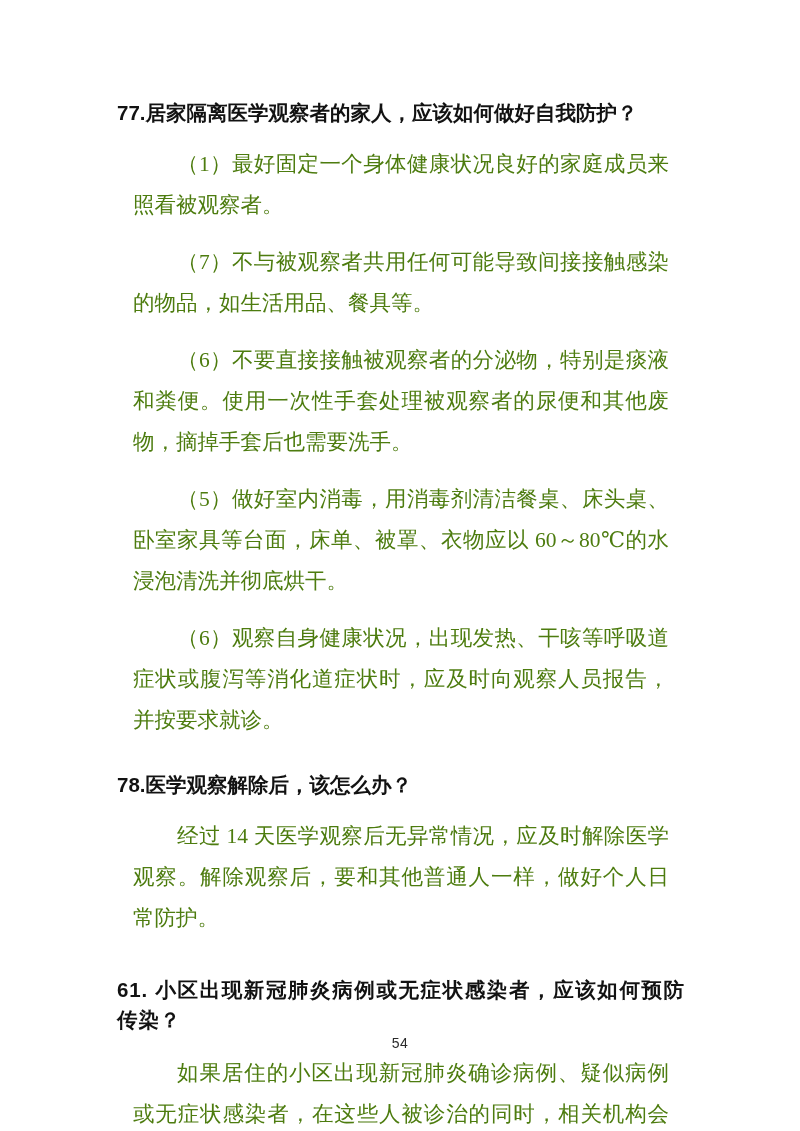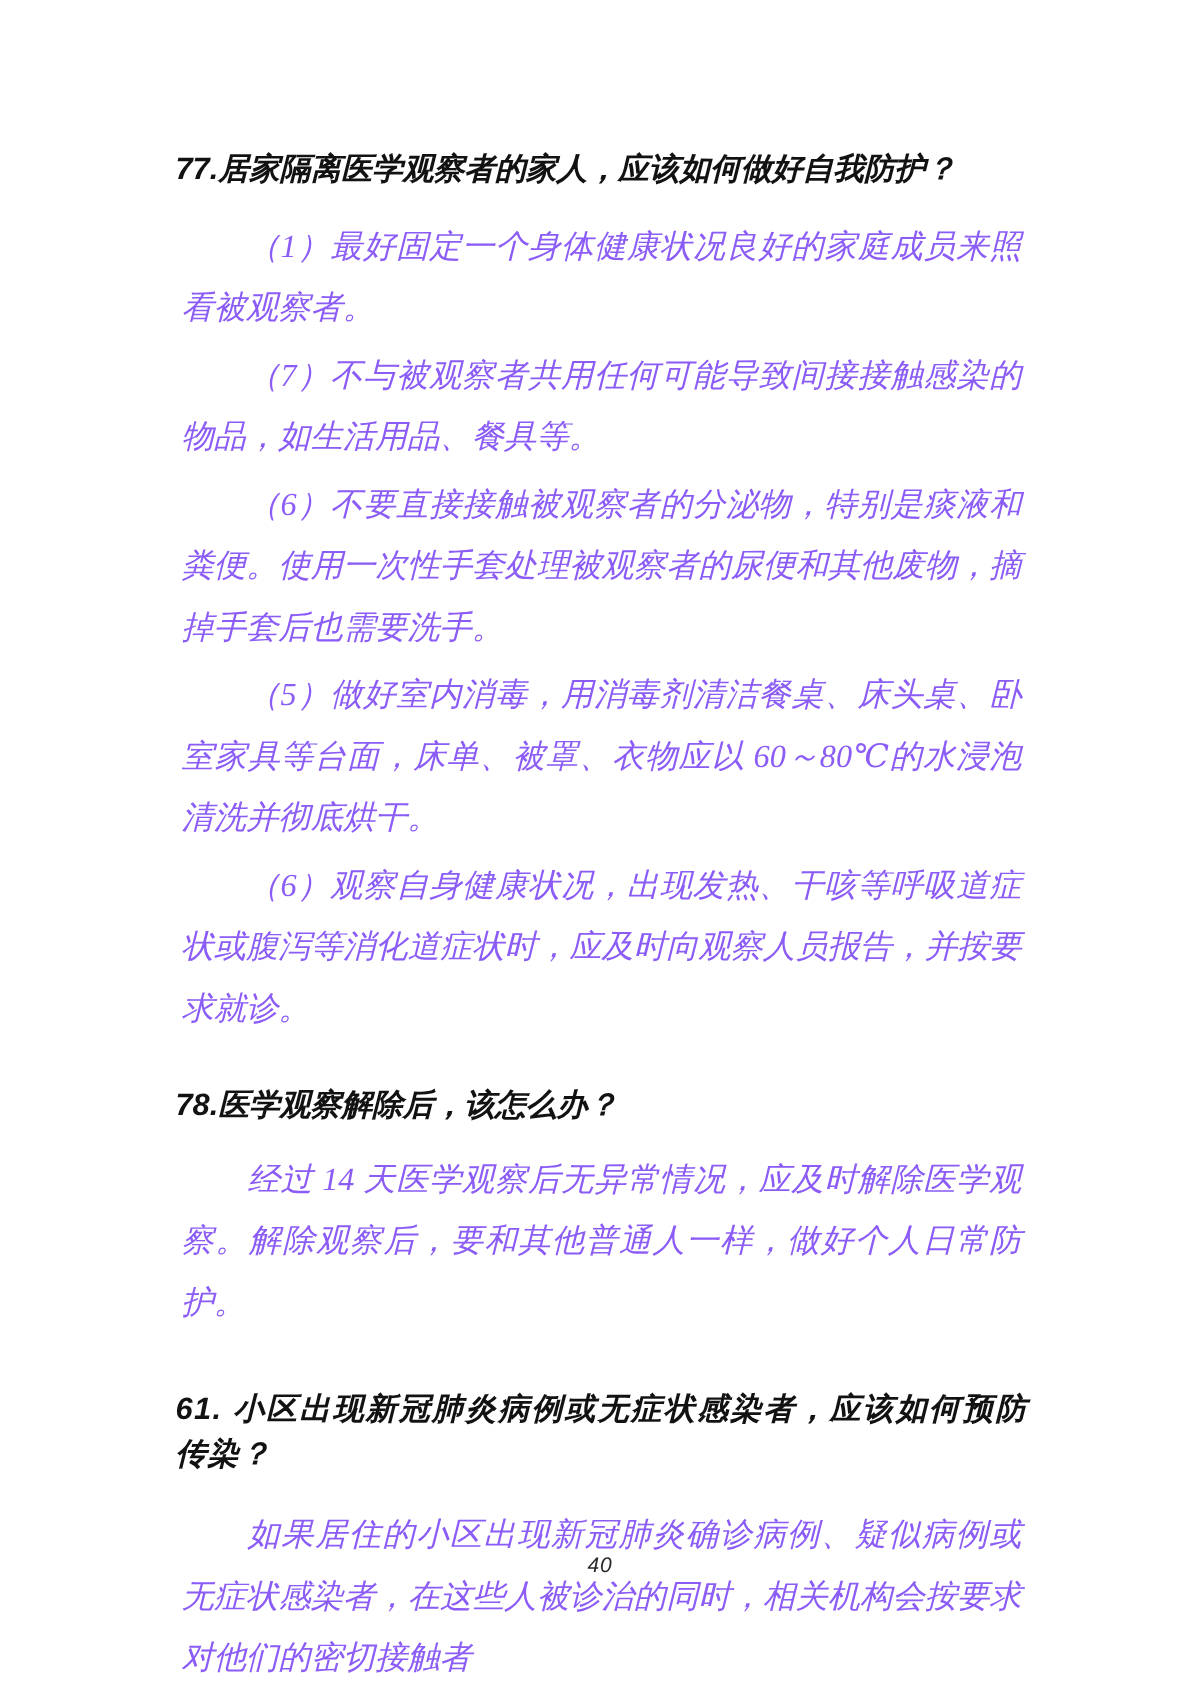--- a/index.html
+++ b/index.html
@@ -13,21 +13,20 @@
     font-family: "Liberation Serif", "DejaVu Serif", serif;
     color: #1a1a1a;
     overflow: hidden;
   }
   .page {
     position: relative;
     width: 636px;
     height: 1131px;
     box-sizing: border-box;
     padding: 0;
-    font-style: italic;
   }
   .content {
     position: absolute;
     left: 117px;
     top: 98px;
     width: 568px;
   }
   
   .heading {
     font-family: "Liberation Sans", "DejaVu Sans", sans-serif;
@@ -48,25 +47,25 @@
   }
   .heading-3 {
     margin-top: 36px;
     margin-bottom: 18px;
     letter-spacing: 0.9px;
   }
   
   .para {
     font-size: 21.5px;
     line-height: 41px;
-    margin: 4px;
+    margin: 16px;
     text-align: justify;
     text-justify: inter-character;
     text-indent: 2.05em;
-    color: #8b5cf6;
+    color: #4d7c0f;
     word-break: break-all;
   }
   .para-gap {
     margin-top: 0px;
   }
   .para-first {
     margin-top: 8px;
   }
   .para-79 {
     margin-top: 14px;
@@ -98,14 +97,14 @@
     <p class="para para-gap">（6）观察自身健康状况，出现发热、干咳等呼吸道症状或腹泻等消化道症状时，应及时向观察人员报告，并按要求就诊。</p>
 
     <h2 class="heading heading-2">78.医学观察解除后，该怎么办？</h2>
     <p class="para">经过 14 天医学观察后无异常情况，应及时解除医学观察。解除观察后，要和其他普通人一样，做好个人日常防护。</p>
 
     <h2 class="heading heading-3">61. 小区出现新冠肺炎病例或无症状感染者，应该如何预防传染？</h2>
     <p class="para para-79">如果居住的小区出现新冠肺炎确诊病例、疑似病例或无症状感染者，在这些人被诊治的同时，相关机构会按要求对他们的密切接触者</p>
 
   </div>
 
-  <div class="page-number">40</div>
+  <div class="page-number">54</div>
 </div>
 
 </body></html>

